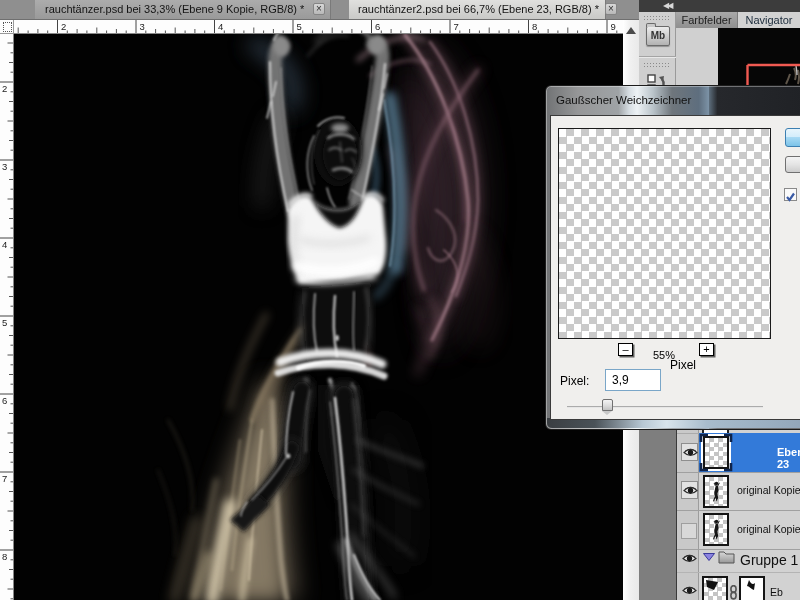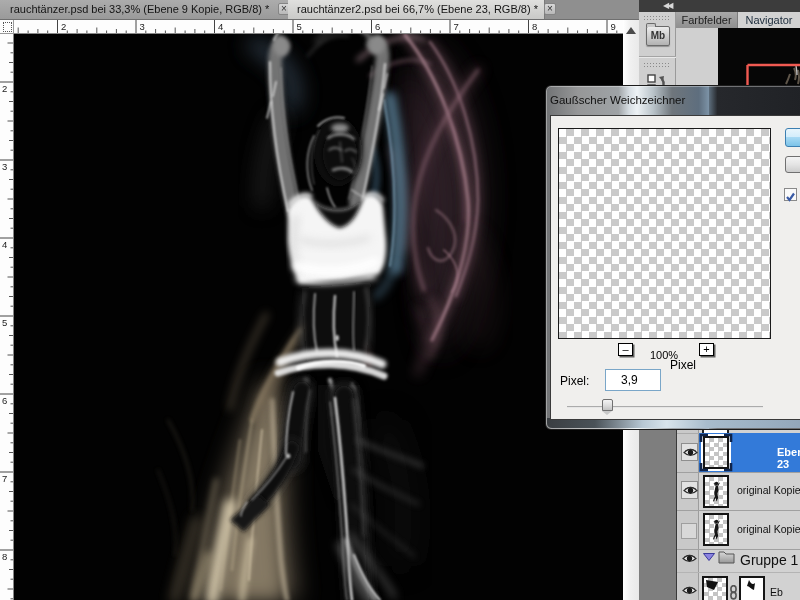--- a/index.html
+++ b/index.html
@@ -1,27 +1,27 @@
 <!DOCTYPE html>
 <html><head><meta charset="utf-8"><style>
 *{margin:0;padding:0;box-sizing:border-box}
 body{font-family:"Liberation Sans",sans-serif;}
 #app{position:relative;width:800px;height:600px;background:#8F8F8F;overflow:hidden;}
 .abs{position:absolute;}
-.tab{position:absolute;top:0;height:19px;font-size:11px;color:#141414;line-height:19px;white-space:nowrap;}
+.tab{position:absolute;top:0;height:19px;font-size:11px;color:#141414;line-height:19px;white-space:nowrap;margin-left:35px;}
 .xbtn{position:absolute;top:3px;width:12px;height:12px;border:1px solid #858585;border-radius:2px;
  background:linear-gradient(#d8d8d8,#b8b8b8);color:#333;font-size:10px;line-height:10px;text-align:center;}
 </style></head><body>
 <div id="app">
 
 <div class="abs" style="left:0;top:0;width:639px;height:20px;background:#8F8F8F;border-bottom:1px solid #6F6F6F"></div>
 <div class="tab" style="left:0;width:296px;background:linear-gradient(#ACACAC,#9A9A9A);border-right:1px solid #7A7A7A">
  <span style="padding-left:10px">rauchtänzer.psd bei 33,3% (Ebene 9 Kopie, RGB/8) *</span>
  <span class="xbtn" style="left:278px">×</span></div>
-<div class="tab" style="left:288px;width:257px;background:linear-gradient(#E0E0DE,#C9C9C7);border-right:1px solid #7A7A7A">
+<div class="tab" style="left:314px;width:257px;background:linear-gradient(#E0E0DE,#C9C9C7);border-right:1px solid #7A7A7A">
  <span style="padding-left:9px">rauchtänzer2.psd bei 66,7% (Ebene 23, RGB/8) *</span>
  <span class="xbtn" style="left:256px">×</span></div>
 
 <div class="abs" style="left:0;top:20px;width:14px;height:14px;background:#fdfdfd;border-right:1px solid #999;border-bottom:1px solid #999">
  <div class="abs" style="left:3px;top:2px;width:9px;height:10px;border:1px dotted #555"></div>
     </div>
 <svg style="position:absolute;left:14px;top:20px" width="609" height="14" font-family="&quot;Liberation Sans&quot;,sans-serif">
       <rect width="609" height="14" fill="#fdfdfd"></rect>
       <line x1="4.2" y1="7.5" x2="4.2" y2="14" stroke="#555" stroke-width="1"></line>
       <line x1="14.1" y1="10.5" x2="14.1" y2="14" stroke="#555" stroke-width="1"></line>
@@ -455,35 +455,35 @@
       <path d="M1,5.5 Q7.5,-0.5 14,5.5 Q7.5,11.5 1,5.5 Z" fill="#EFEFEF" stroke="#2A2A2A" stroke-width="1.1"></path>
       <circle cx="7.5" cy="5.5" r="2.7" fill="#1A1A1A"></circle>
       <path d="M2,4.2 Q7.5,0.2 13,4.2" fill="none" stroke="#2A2A2A" stroke-width="1"></path>
     </svg>
 
 <div class="abs" style="left:639px;top:430px;width:37px;height:170px;background:#7E7E7E"></div>
 
 <div class="abs" style="left:545px;top:85px;width:270px;height:345px;border:1px solid #1C1C1C;border-radius:6px;
  background:linear-gradient(to right,#717375 0%,#969798 12%,#9FA3A6 27%,#D6DDE2 31%,#EDF2F5 34%,#B9C3C9 40%,#6F767C 47%,#5E6E7E 57%,#7E95A9 61%,#5A6A78 61%,#26282C 64%,#202226 96%);
  box-shadow:0 0 0 1px rgba(255,255,255,.35) inset">
- <div style="position:absolute;left:4px;top:8px;font-size:11.5px;color:#111">Gaußscher Weichzeichner</div>
+ <div style="position:absolute;left:10px;top:8px;font-size:11.5px;color:#111">Gaußscher Weichzeichner</div>
 
  <div style="position:absolute;left:1px;right:1px;bottom:1px;height:10px;border-radius:0 0 5px 5px;
   background:linear-gradient(to right,#3A3E42 0%,#4A5258 18%,#B8C8D4 36%,#D8E4EC 45%,#A8BCCC 60%,#90A4B8 100%)"></div>
 
  <div style="position:absolute;left:4px;top:29px;width:262px;height:305px;background:#F0EFED;border:1px solid #3A3A3A">
 
   <div style="position:absolute;left:7px;top:12px;width:213px;height:211px;background:#fff;border:1px solid #1A1A1A;background-image:conic-gradient(#CACACA 25%,#fff 0 50%,#CACACA 0 75%,#fff 0);background-size:15.0px 15.0px;"></div>
 
   <div style="position:absolute;left:67px;top:227px;width:15px;height:13px;background:#fff;border:1px solid #000;box-shadow:1.5px 1.5px 0 rgba(0,0,0,.6);font-size:11px;line-height:11px;text-align:center">–</div>
-  <div style="position:absolute;left:88px;top:233px;width:50px;font-size:11px;color:#000;text-align:center">100%</div>
+  <div style="position:absolute;left:88px;top:233px;width:50px;font-size:11px;color:#000;text-align:center">55%</div>
   <div style="position:absolute;left:148px;top:227px;width:15px;height:13px;background:#fff;border:1px solid #000;box-shadow:1.5px 1.5px 0 rgba(0,0,0,.6);font-size:11px;line-height:11px;text-align:center">+</div>
 
   <div style="position:absolute;left:9px;top:258px;font-size:12px;color:#000">Pixel:</div>
-  <div style="position:absolute;left:54px;top:253px;width:56px;height:22px;background:#fff;border:1px solid #7AA6C8;font-size:12px;line-height:20px;padding-left:15px;color:#000">3,9</div>
+  <div style="position:absolute;left:54px;top:253px;width:56px;height:22px;background:#fff;border:1px solid #7AA6C8;font-size:12px;line-height:20px;padding-left:6px;color:#000">3,9</div>
   <div style="position:absolute;left:119px;top:242px;font-size:12px;color:#000">Pixel</div>
 
   <div style="position:absolute;left:16px;top:290px;width:196px;height:2px;background:#ABABAB;border-bottom:1px solid #E6E6E6"></div>
   <div style="position:absolute;left:51px;top:283px;width:11px;height:12px;background:linear-gradient(#F4F4F4,#DCDCDC 55%,#C2C2C2);border:1px solid #707070;border-radius:2px 2px 0 0"></div>
   <div style="position:absolute;left:51px;top:295px;width:0;height:0;border-left:5.5px solid transparent;border-right:5.5px solid transparent;border-top:4px solid #C8C8C8"></div>
  </div>
 
  <div style="position:absolute;left:239px;top:42px;width:40px;height:19px;border:1px solid #3C7FB1;border-radius:3px;background:linear-gradient(#E8F5FC,#D4EDFB 45%,#A7D9F4 50%,#7CC3E8)"></div>
  <div style="position:absolute;left:239px;top:70px;width:40px;height:17px;border:1px solid #707070;border-radius:3px;background:linear-gradient(#F4F4F4,#E4E4E4 50%,#CDCDCD)"></div>
  <div style="position:absolute;left:238px;top:102px;width:13px;height:13px;background:#FAFAFA;border:1px solid #8A8A8A">

